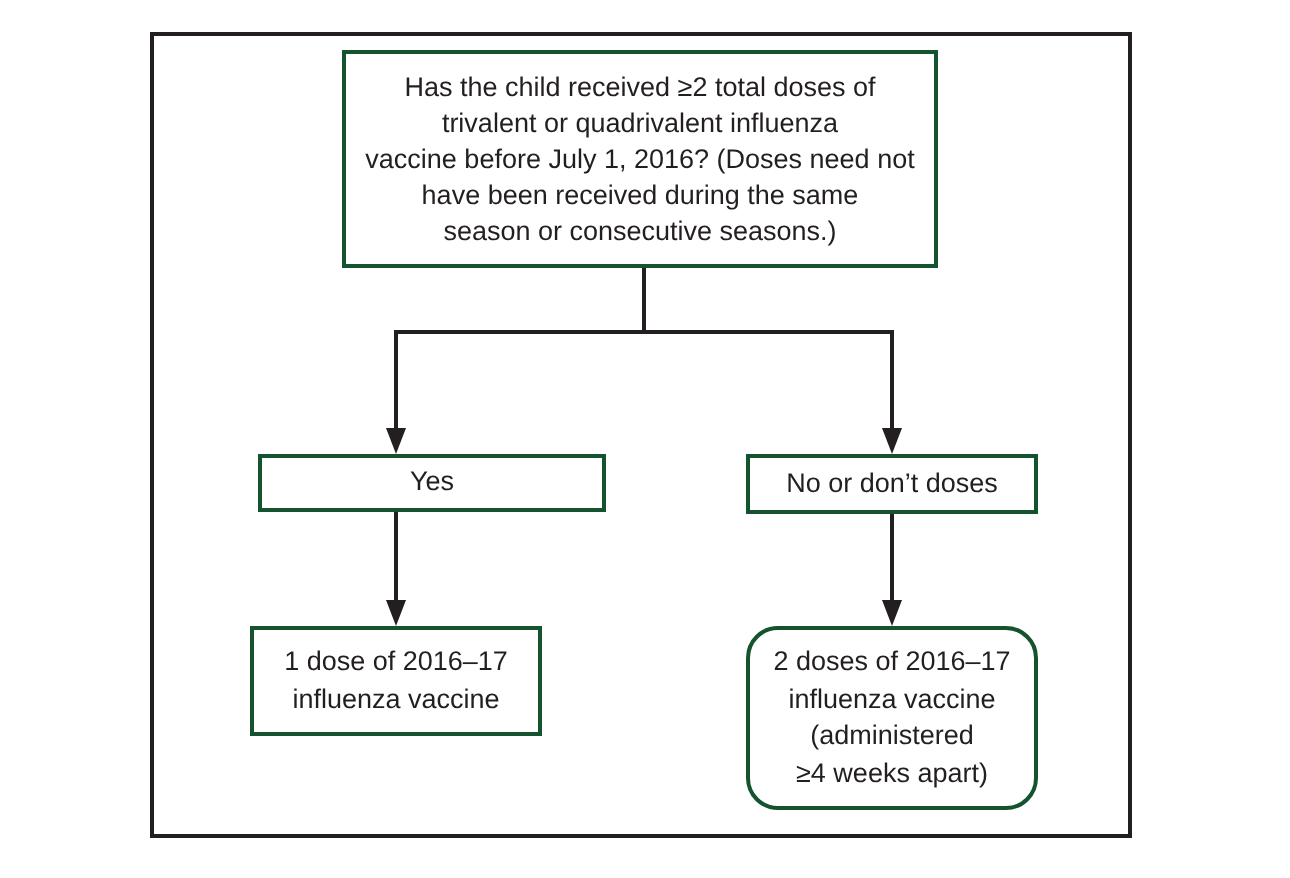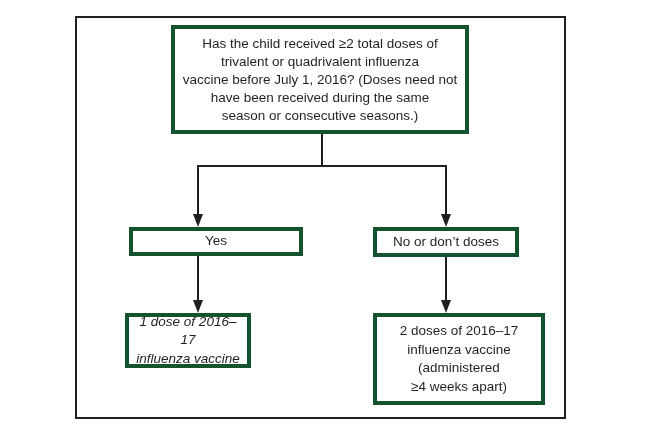--- a/index.html
+++ b/index.html
@@ -19,39 +19,39 @@
       position: absolute;
       left: 75px;
       top: 16px;
       width: 491px;
       height: 403px;
       border: 2px solid #231f20;
       box-sizing: border-box;
     }
     .box {
       position: absolute;
-      border: 4px solid #14532d;
+      border: 2px solid #14532d;
       box-sizing: border-box;
       background: #ffffff;
       display: flex;
       align-items: center;
       justify-content: center;
       text-align: center;
       font-size: 13.5px;
       line-height: 18.5px;
       padding: 2px 4px;
     }
     .box span {
       white-space: pre-line;
     }
     #q-box   { left: 171px; top: 25px;  width: 298px; height: 109px; font-size: 13.5px; line-height: 18px; }
     #yes-box { left: 129px; top: 227px; width: 174px; height: 29px; }
     #no-box  { left: 373px; top: 227px; width: 146px; height: 30px; }
-    #r1-box  { left: 125px; top: 313px; width: 126px; height: 55px; font-style: italic; }
-    #r2-box  { left: 373px; top: 313px; width: 172px; height: 92px; }
+    #r1-box  { left: 125px; top: 313px; width: 146px; height: 55px; }
+    #r2-box  { left: 373px; top: 313px; width: 146px; height: 92px; border-radius: 16px; }
     svg.connectors {
       position: absolute;
       left: 0;
       top: 0;
       width: 645px;
       height: 439px;
       pointer-events: none;
     }
   </style>
 </head>

